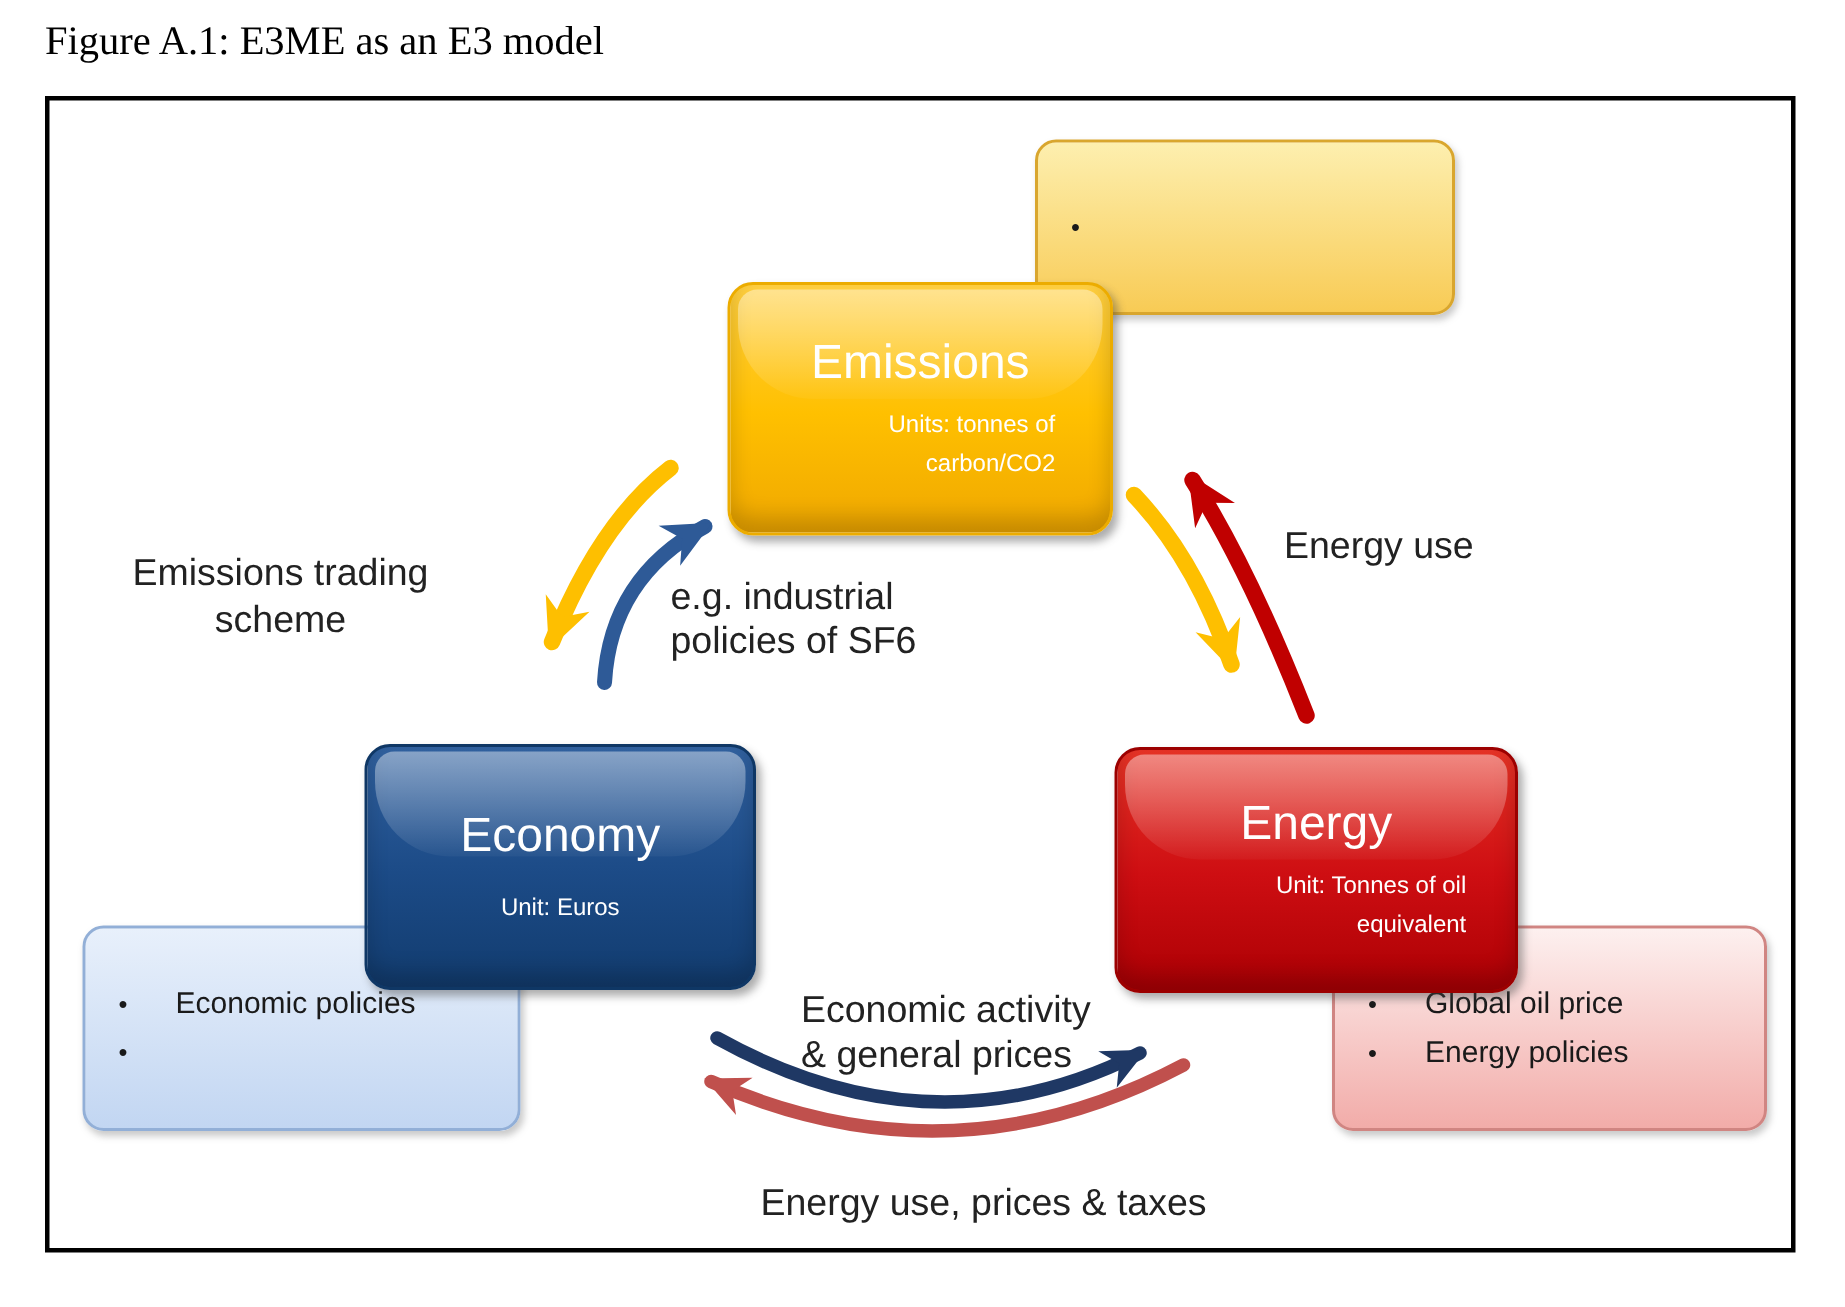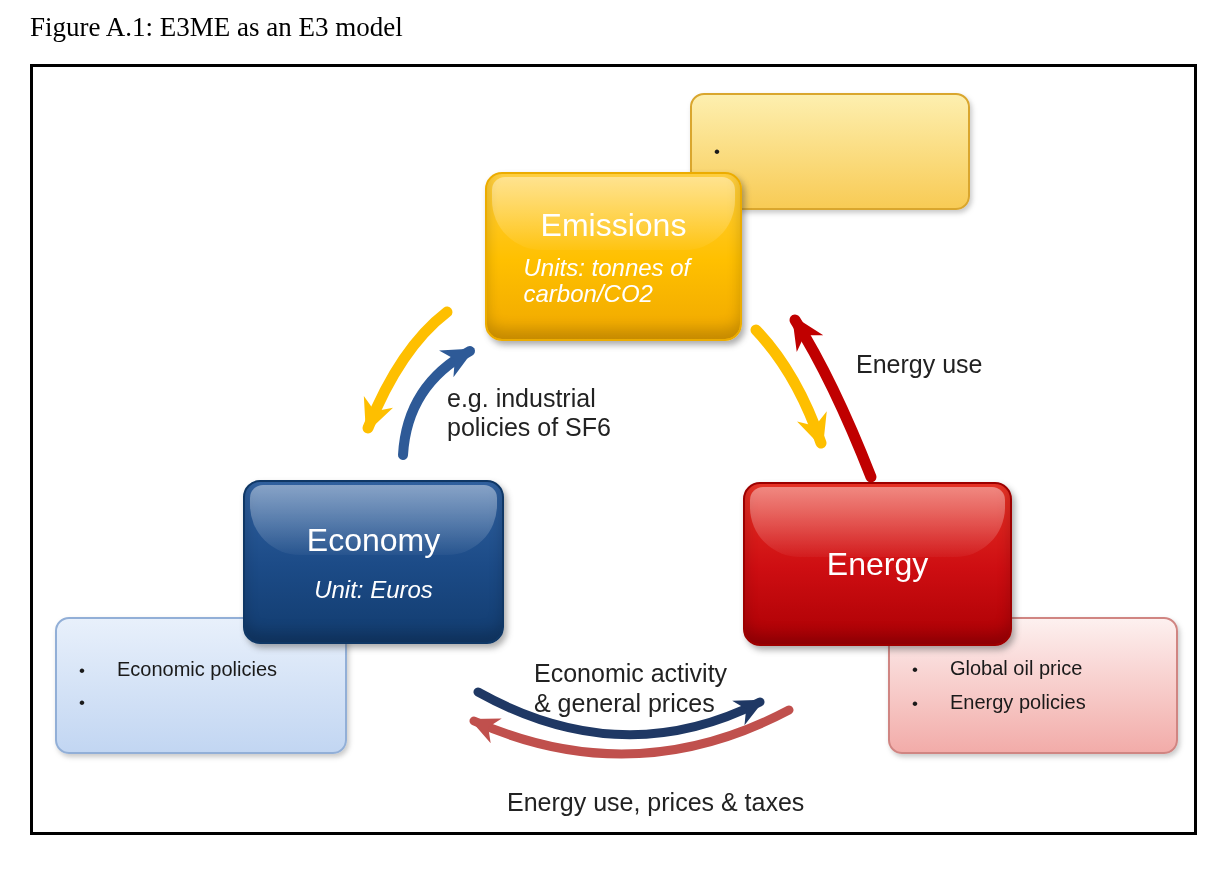--- a/index.html
+++ b/index.html
@@ -6,28 +6,28 @@
   body{width:1230px;height:871px;position:relative;overflow:hidden;
        font-family:"Liberation Sans", sans-serif;color:#1a1a1a;}
 
   .fig-title{position:absolute;left:30px;top:12px;margin:0;
       font-family:"Liberation Serif", serif;font-weight:normal;font-size:27px;color:#000;}
 
   .frame{position:absolute;left:30px;top:64px;width:1167px;height:771px;
       border:3px solid #000;background:#fff;box-sizing:border-box;}
 
   
-  .node{position:absolute;border-radius:17px;color:#fff;text-align:left;
+  .node{position:absolute;border-radius:17px;color:#fff;text-align:right;
       display:flex;flex-direction:column;align-items:center;justify-content:center;gap:12px;
-      z-index:10;box-shadow:3px 4px 6px rgba(70,70,70,.45), inset 0 -10px 14px rgba(0,0,0,.18);}
+      z-index:10;box-shadow:3px 4px 6px rgba(70,70,70,.45), inset 0 -10px 14px rgba(0,0,0,.18);margin-top:16px;}
   .node::before{content:"";position:absolute;left:5px;right:5px;top:3px;height:44%;
       border-radius:13px 13px 50px 50px;
       background:linear-gradient(180deg,rgba(255,255,255,.42),rgba(255,255,255,.04));}
   .node-title{font-size:32px;line-height:36px;position:relative;}
-  .node-unit{font-size:24px;line-height:26px;position:relative;font-style:italic;}
+  .node-unit{font-size:16px;line-height:26px;position:relative;}
 
   .node-emissions{left:485px;top:172px;width:253px;height:165px;
       background:linear-gradient(180deg,#FFCF40 0%,#FFC000 52%,#F0A800 100%);
       border:2px solid #ECAC00;}
   .node-emissions .node-unit{max-width:180px;}
 
   .node-economy{left:243px;top:480px;width:257px;height:160px;
       background:linear-gradient(180deg,#31619F 0%,#1C4B87 52%,#123C6F 100%);
       border:2px solid #0F3765;gap:19px;}
 
@@ -134,23 +134,25 @@
     <div class="node-unit">Units: tonnes of carbon/CO2</div>
   </div>
 
   <div class="node node-economy">
     <div class="node-title">Economy</div>
     <div class="node-unit">Unit: Euros</div>
   </div>
 
   <div class="node node-energy">
     <div class="node-title">Energy</div>
+    <div class="node-unit">Unit: Tonnes of oil equivalent</div>
   </div>
 
   <div class="edge-label label-ets">
+    <div>Emissions trading scheme</div>
   </div>
 
   <div class="edge-label label-sf6">e.g. industrial policies of SF6</div>
 
   <div class="edge-label label-energy-use">Energy use</div>
 
   <div class="edge-label label-econ-activity">Economic activity &amp; general prices</div>
 
   <div class="edge-label label-energy-prices">Energy use, prices &amp; taxes</div>
 

